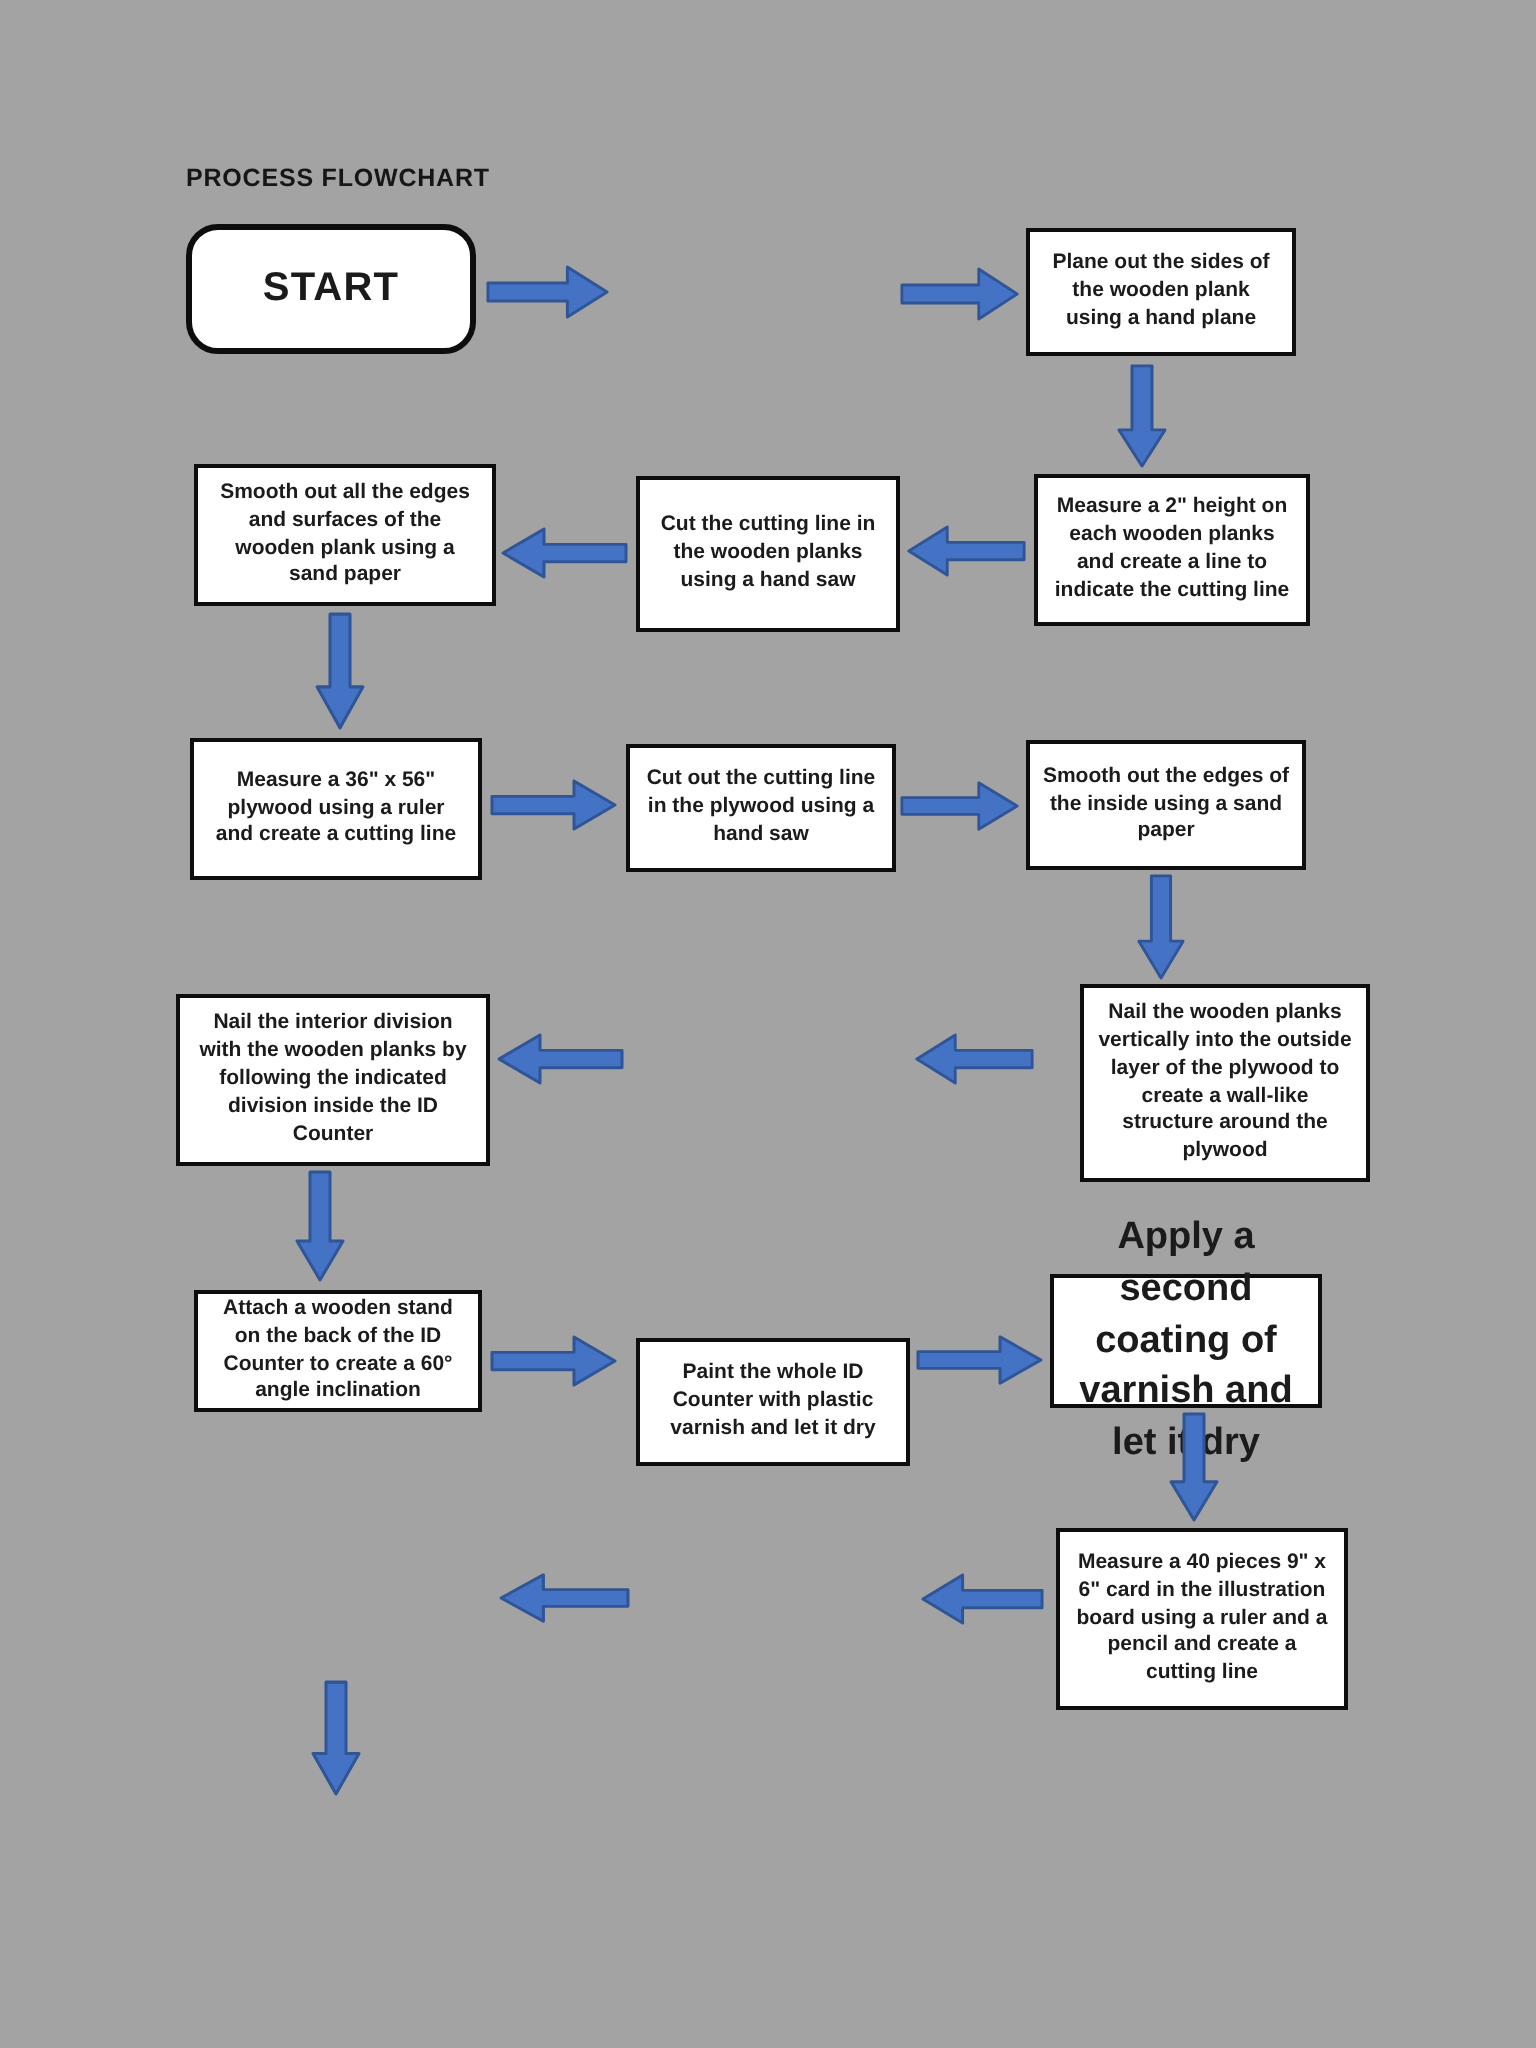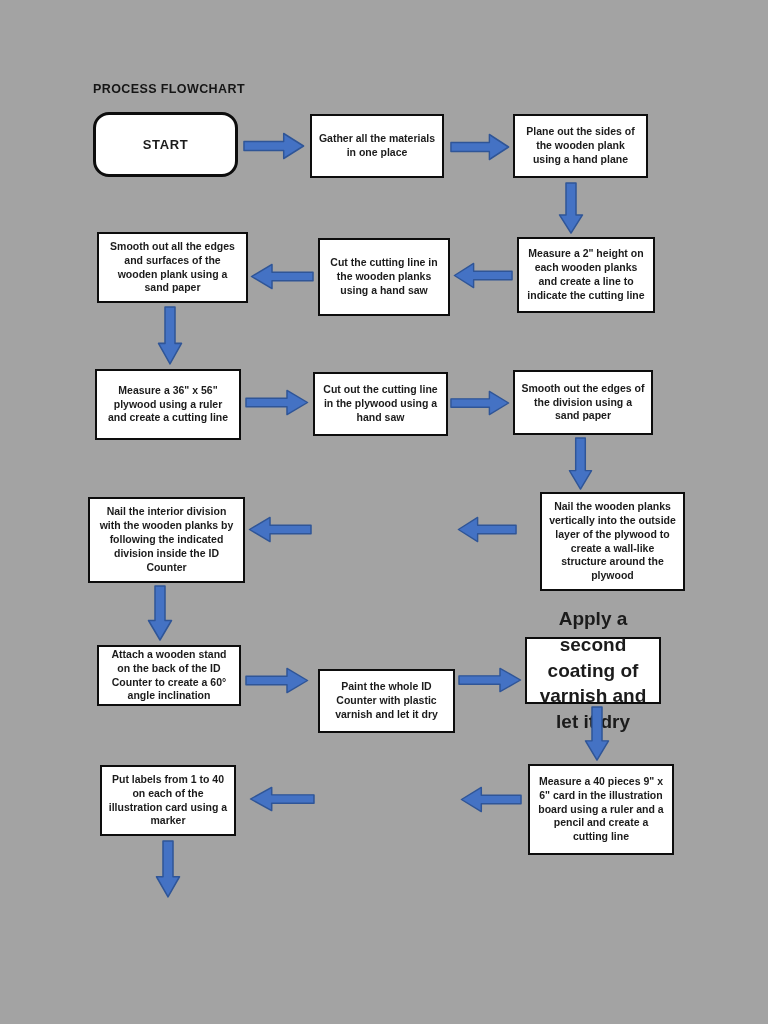--- a/index.html
+++ b/index.html
@@ -14,39 +14,38 @@
   }
   .node{
     position:absolute;box-sizing:border-box;
     border:2.5px solid #0d0d0d;background:#ffffff;
     display:flex;align-items:center;justify-content:center;
     text-align:center;font-weight:bold;font-size:10.5px;line-height:1.32;
     color:#1b1b1b;padding:3px 6px;
   }
   .node.start{
     border-radius:16px;border-width:3.5px;
-    font-size:13px;letter-spacing:.6px;
+    font-size:20px;letter-spacing:.6px;
   }
   .node.big{font-size:19px;line-height:1.35;}
   .arrow{position:absolute;display:block;overflow:visible;}
   .arrow polygon{fill:#4472C4;stroke:#2F5597;stroke-width:1.5;stroke-linejoin:round;}
   .arrow.left{transform:scaleX(-1);}
 </style>
 </head>
 <body>
 
 <div class="page">
 
   <h1 class="title">PROCESS FLOWCHART</h1>
 
   <div class="node start" style="left:93px;top:112px;width:145px;height:65px">START</div>
   <svg class="arrow right" viewBox="0 0 64 28" preserveAspectRatio="none" style="left:243px;top:132px;width:62px;height:28px">
     <polygon points="1,9.5 42,9.5 42,1.5 62.5,14 42,26.5 42,18.5 1,18.5"></polygon>
     </svg>
-  <div class="node" style="left:310px;top:114px;width:134px;height:64px">Gather all the materials in one place</div>
   <svg class="arrow right" viewBox="0 0 64 28" preserveAspectRatio="none" style="left:450px;top:133px;width:60px;height:28px">
     <polygon points="1,9.5 42,9.5 42,1.5 62.5,14 42,26.5 42,18.5 1,18.5"></polygon>
     </svg>
   <div class="node" style="left:513px;top:114px;width:135px;height:64px">Plane out the sides of the wooden plank using a hand plane</div>
   <svg class="arrow down" viewBox="0 0 26 56" preserveAspectRatio="none" style="left:558px;top:182px;width:26px;height:52px">
     <polygon points="8,1 18,1 18,35.5 24.5,35.5 13,55 1.5,35.5 8,35.5"></polygon>
     </svg>
 
   <div class="node" style="left:517px;top:237px;width:138px;height:76px">Measure a 2" height on each wooden planks and create a line to indicate the cutting line</div>
   <svg class="arrow left" viewBox="0 0 64 28" preserveAspectRatio="none" style="left:453px;top:262px;width:60px;height:27px">
@@ -62,21 +61,21 @@
     </svg>
 
   <div class="node" style="left:95px;top:369px;width:146px;height:71px">Measure a 36" x 56" plywood using a ruler and create a cutting line</div>
   <svg class="arrow right" viewBox="0 0 64 28" preserveAspectRatio="none" style="left:245px;top:389px;width:64px;height:27px">
     <polygon points="1,9.5 42,9.5 42,1.5 62.5,14 42,26.5 42,18.5 1,18.5"></polygon>
     </svg>
   <div class="node" style="left:313px;top:372px;width:135px;height:64px">Cut out the cutting line in the plywood using a hand saw</div>
   <svg class="arrow right" viewBox="0 0 64 28" preserveAspectRatio="none" style="left:450px;top:390px;width:60px;height:26px">
     <polygon points="1,9.5 42,9.5 42,1.5 62.5,14 42,26.5 42,18.5 1,18.5"></polygon>
     </svg>
-  <div class="node" style="left:513px;top:370px;width:140px;height:65px">Smooth out the edges of the division using a sand paper</div>
+  <div class="node" style="left:513px;top:370px;width:140px;height:65px">Smooth out the edges of the inside using a sand paper</div>
   <svg class="arrow down" viewBox="0 0 26 56" preserveAspectRatio="none" style="left:568px;top:437px;width:25px;height:53px">
     <polygon points="8,1 18,1 18,35.5 24.5,35.5 13,55 1.5,35.5 8,35.5"></polygon>
     </svg>
 
   <div class="node" style="left:540px;top:492px;width:145px;height:99px">Nail the wooden planks vertically into the outside layer of the plywood to create a wall-like structure around the plywood</div>
   <svg class="arrow left" viewBox="0 0 64 28" preserveAspectRatio="none" style="left:457px;top:516px;width:60px;height:27px">
     <polygon points="1,9.5 42,9.5 42,1.5 62.5,14 42,26.5 42,18.5 1,18.5"></polygon>
     </svg>
   <svg class="arrow left" viewBox="0 0 64 28" preserveAspectRatio="none" style="left:248px;top:516px;width:64px;height:27px">
     <polygon points="1,9.5 42,9.5 42,1.5 62.5,14 42,26.5 42,18.5 1,18.5"></polygon>
@@ -99,18 +98,17 @@
     <polygon points="8,1 18,1 18,35.5 24.5,35.5 13,55 1.5,35.5 8,35.5"></polygon>
     </svg>
 
   <div class="node" style="left:528px;top:764px;width:146px;height:91px">Measure a 40 pieces 9" x 6" card in the illustration board using a ruler and a pencil and create a cutting line</div>
   <svg class="arrow left" viewBox="0 0 64 28" preserveAspectRatio="none" style="left:460px;top:786px;width:62px;height:27px">
     <polygon points="1,9.5 42,9.5 42,1.5 62.5,14 42,26.5 42,18.5 1,18.5"></polygon>
     </svg>
   <svg class="arrow left" viewBox="0 0 64 28" preserveAspectRatio="none" style="left:249px;top:786px;width:66px;height:26px">
     <polygon points="1,9.5 42,9.5 42,1.5 62.5,14 42,26.5 42,18.5 1,18.5"></polygon>
     </svg>
-  <div class="node" style="left:100px;top:765px;width:136px;height:71px">Put labels from 1 to 40 on each of the illustration card using a marker</div>
   <svg class="arrow down" viewBox="0 0 26 56" preserveAspectRatio="none" style="left:155px;top:840px;width:26px;height:58px">
     <polygon points="8,1 18,1 18,35.5 24.5,35.5 13,55 1.5,35.5 8,35.5"></polygon>
     </svg>
 
 </div>
 
 </body></html>

